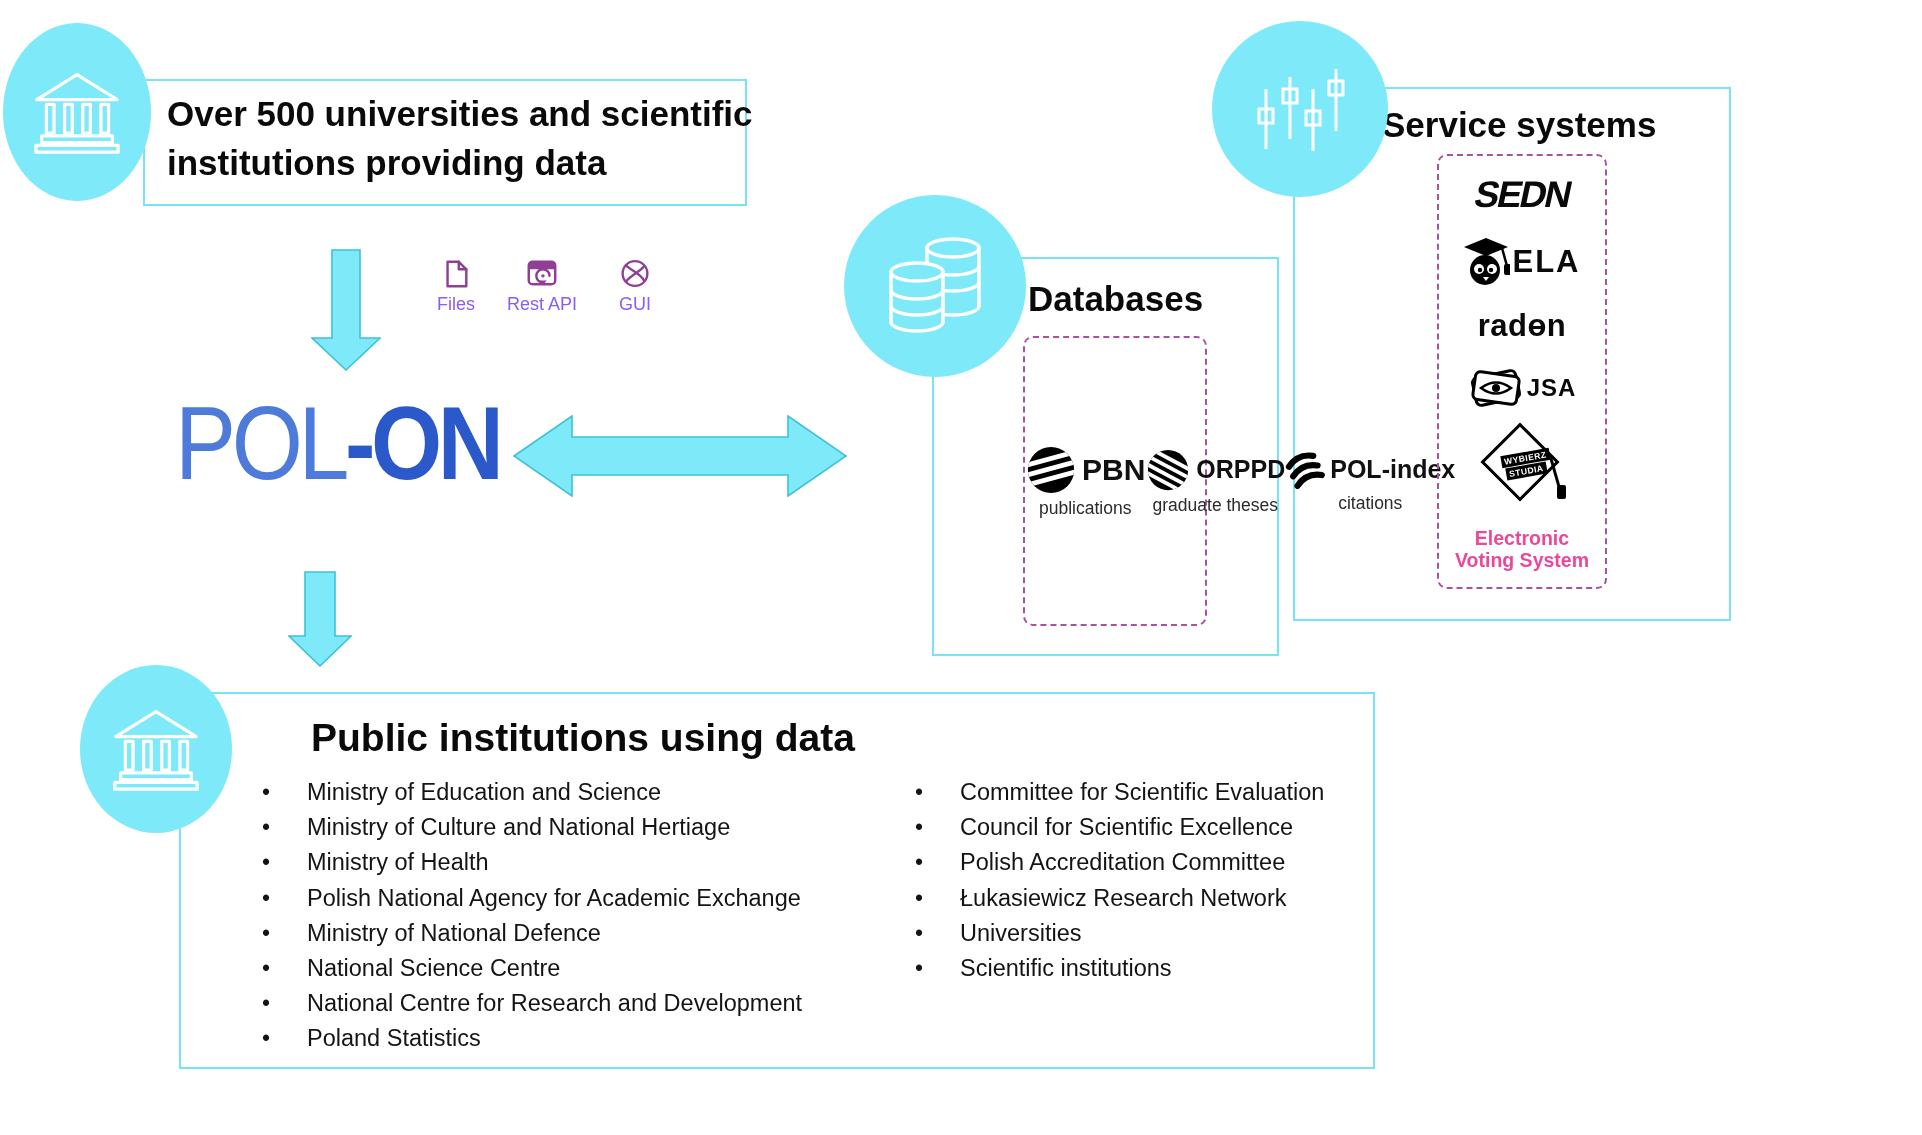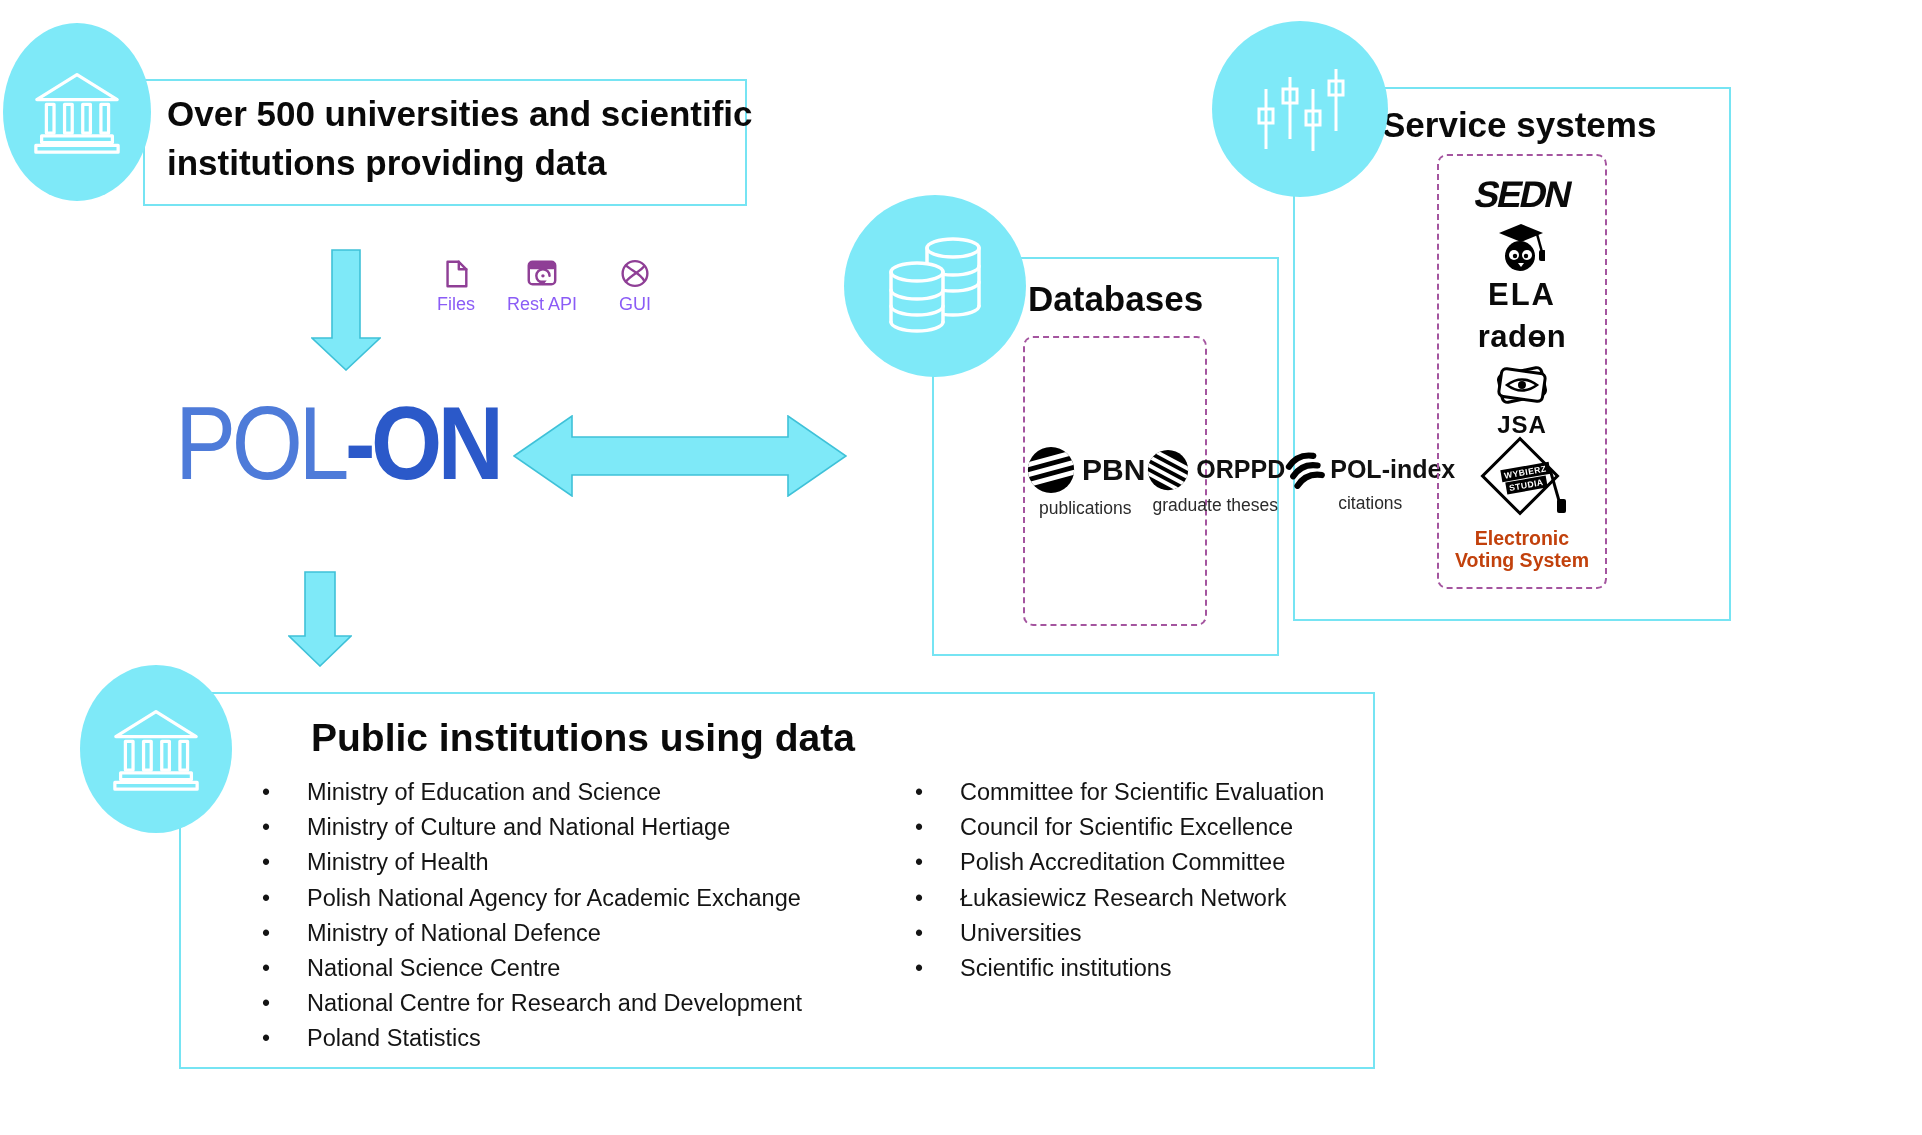--- a/index.html
+++ b/index.html
@@ -46,25 +46,25 @@
 
   
   .circle.c-sliders{left:1212px;top:2px;width:176px;height:176px;}
   .frame.f-sv{left:1293px;top:68px;width:434px;height:530px;}
   .ttl.t-sv{left:1382px;top:86px;font-size:35px;}
   .dashed.d-sv{left:1437px;top:135px;width:170px;height:435px;display:flex;
                flex-direction:column;align-items:center;justify-content:space-between;
                padding:18px 0 16px 0;box-sizing:border-box;}
   .sedn{font-size:37px;font-weight:bold;color:#0a0a0a;transform:skewX(-12deg);
         letter-spacing:-2px;}
-  .logo-row{display:flex;align-items:center;gap:3px;flex-direction:column;}
+  .logo-row{display:flex;align-items:center;gap:3px;}
   .ela-text{font-size:31px;font-weight:bold;letter-spacing:2px;color:#0a0a0a;}
   .radon{font-size:31px;font-weight:bold;letter-spacing:.5px;color:#0a0a0a;}
   .jsa-text{font-size:24px;font-weight:bold;letter-spacing:1px;color:#0a0a0a;}
-  .voting{width:150px;font-size:19.5px;font-weight:bold;color:#c2410c;
+  .voting{width:150px;font-size:19.5px;font-weight:bold;color:#ec4899;
           text-align:center;line-height:22px;}
 
   
   .cap-wrap{position:relative;width:104px;height:76px;}
   .cap-diamond{position:absolute;left:22px;top:3px;width:50px;height:50px;
                border:3.5px solid #000;background:#fff;transform:rotate(45deg);}
   .cap-chip{position:absolute;background:#000;color:#fff;font-size:8.5px;
             font-weight:bold;padding:1px 3px;transform:rotate(-10deg);
             letter-spacing:.5px;white-space:nowrap;}
   .cap-chip.l1{left:31px;top:21px;}

